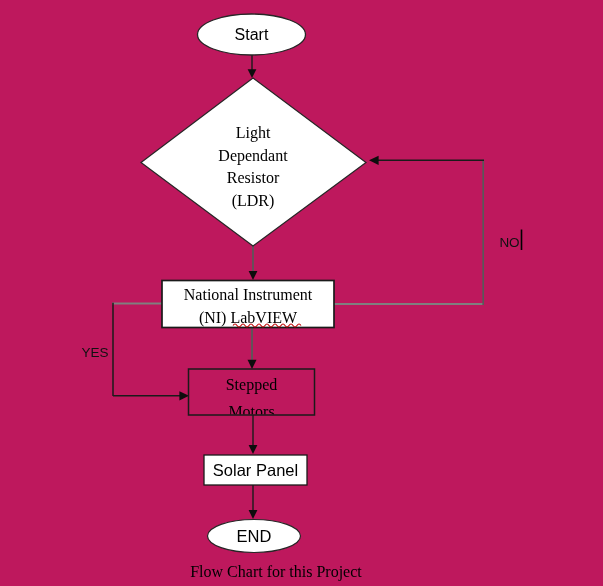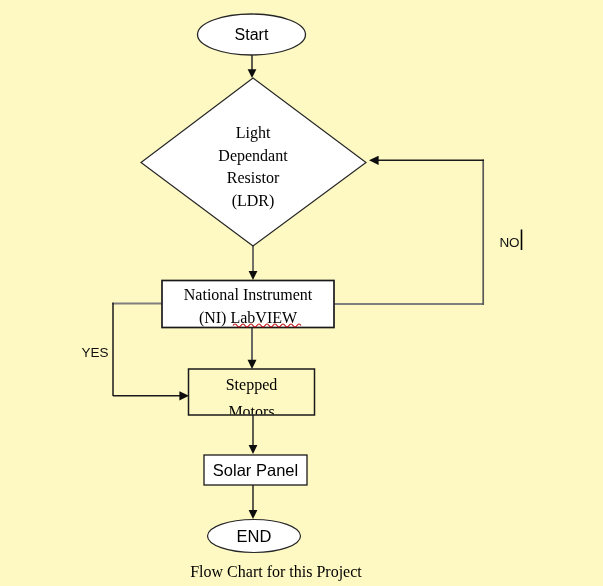--- a/index.html
+++ b/index.html
@@ -4,21 +4,21 @@
 <style>
   html, body {
     margin: 0;
     padding: 0;
     background: #ffffff;
   }
   .canvas-wrap {
     position: relative;
     width: 603px;
     height: 586px;
-    background: #fef9c3;
+    background: #be185d;
     overflow: hidden;
   }
   svg { display: block; }
   text {
     fill: #000000;
     user-select: none;
   }
   .sans {
     font-family: "Liberation Sans", sans-serif;
     font-size: 16px;

